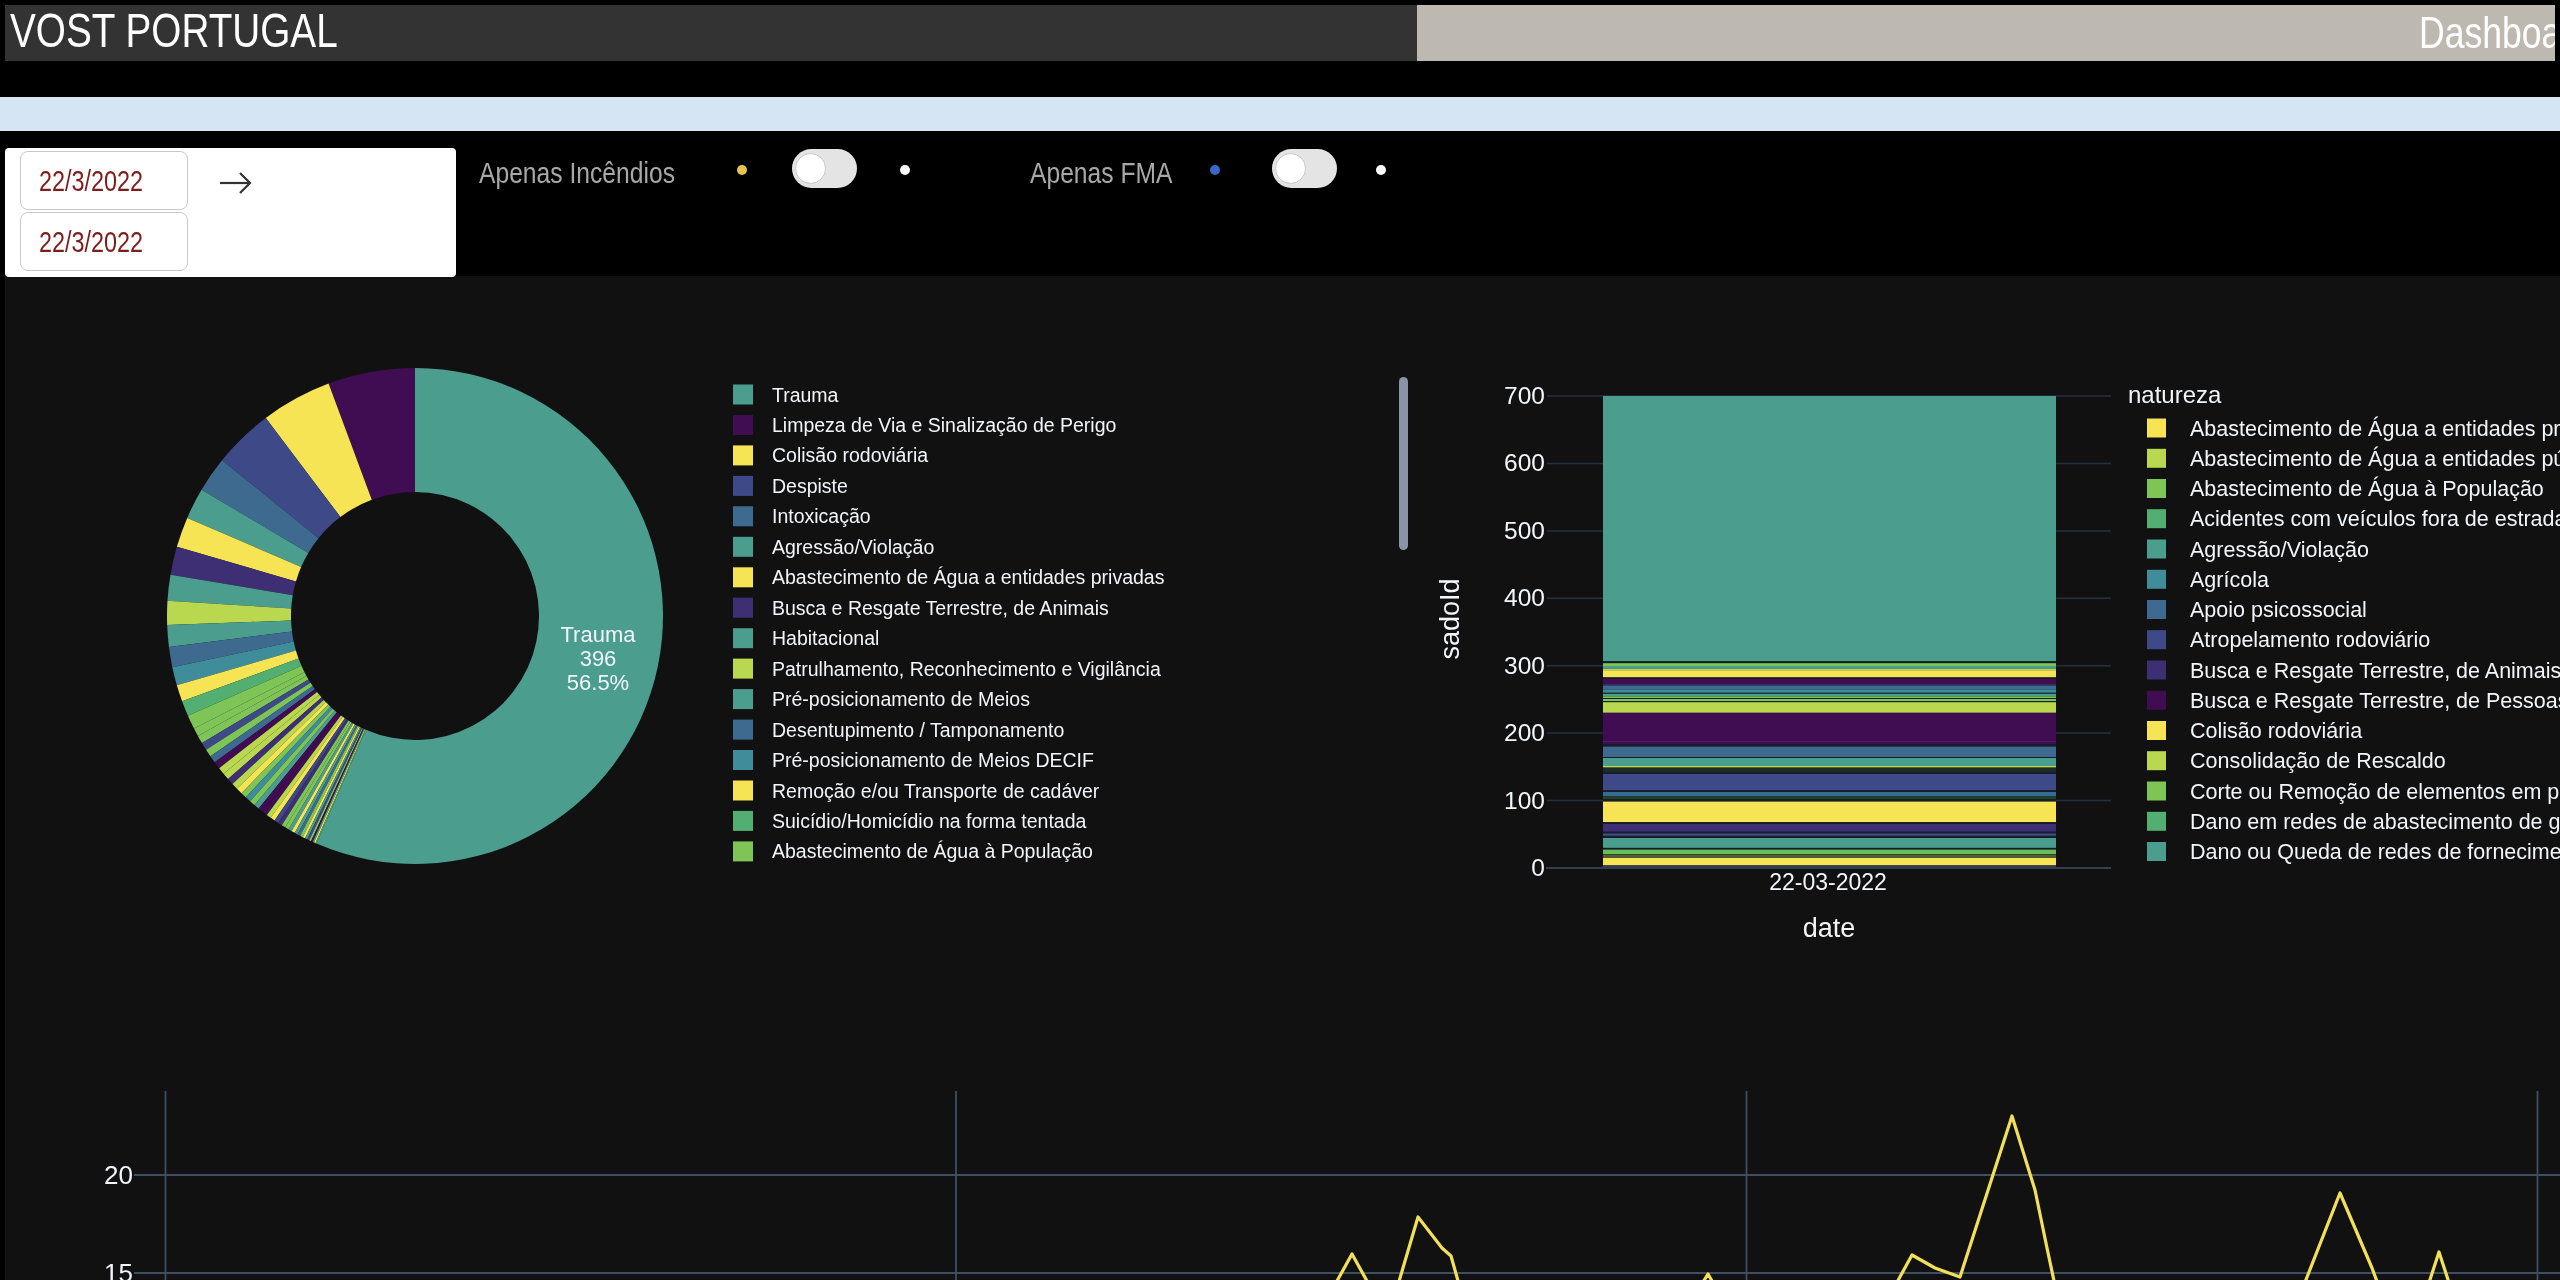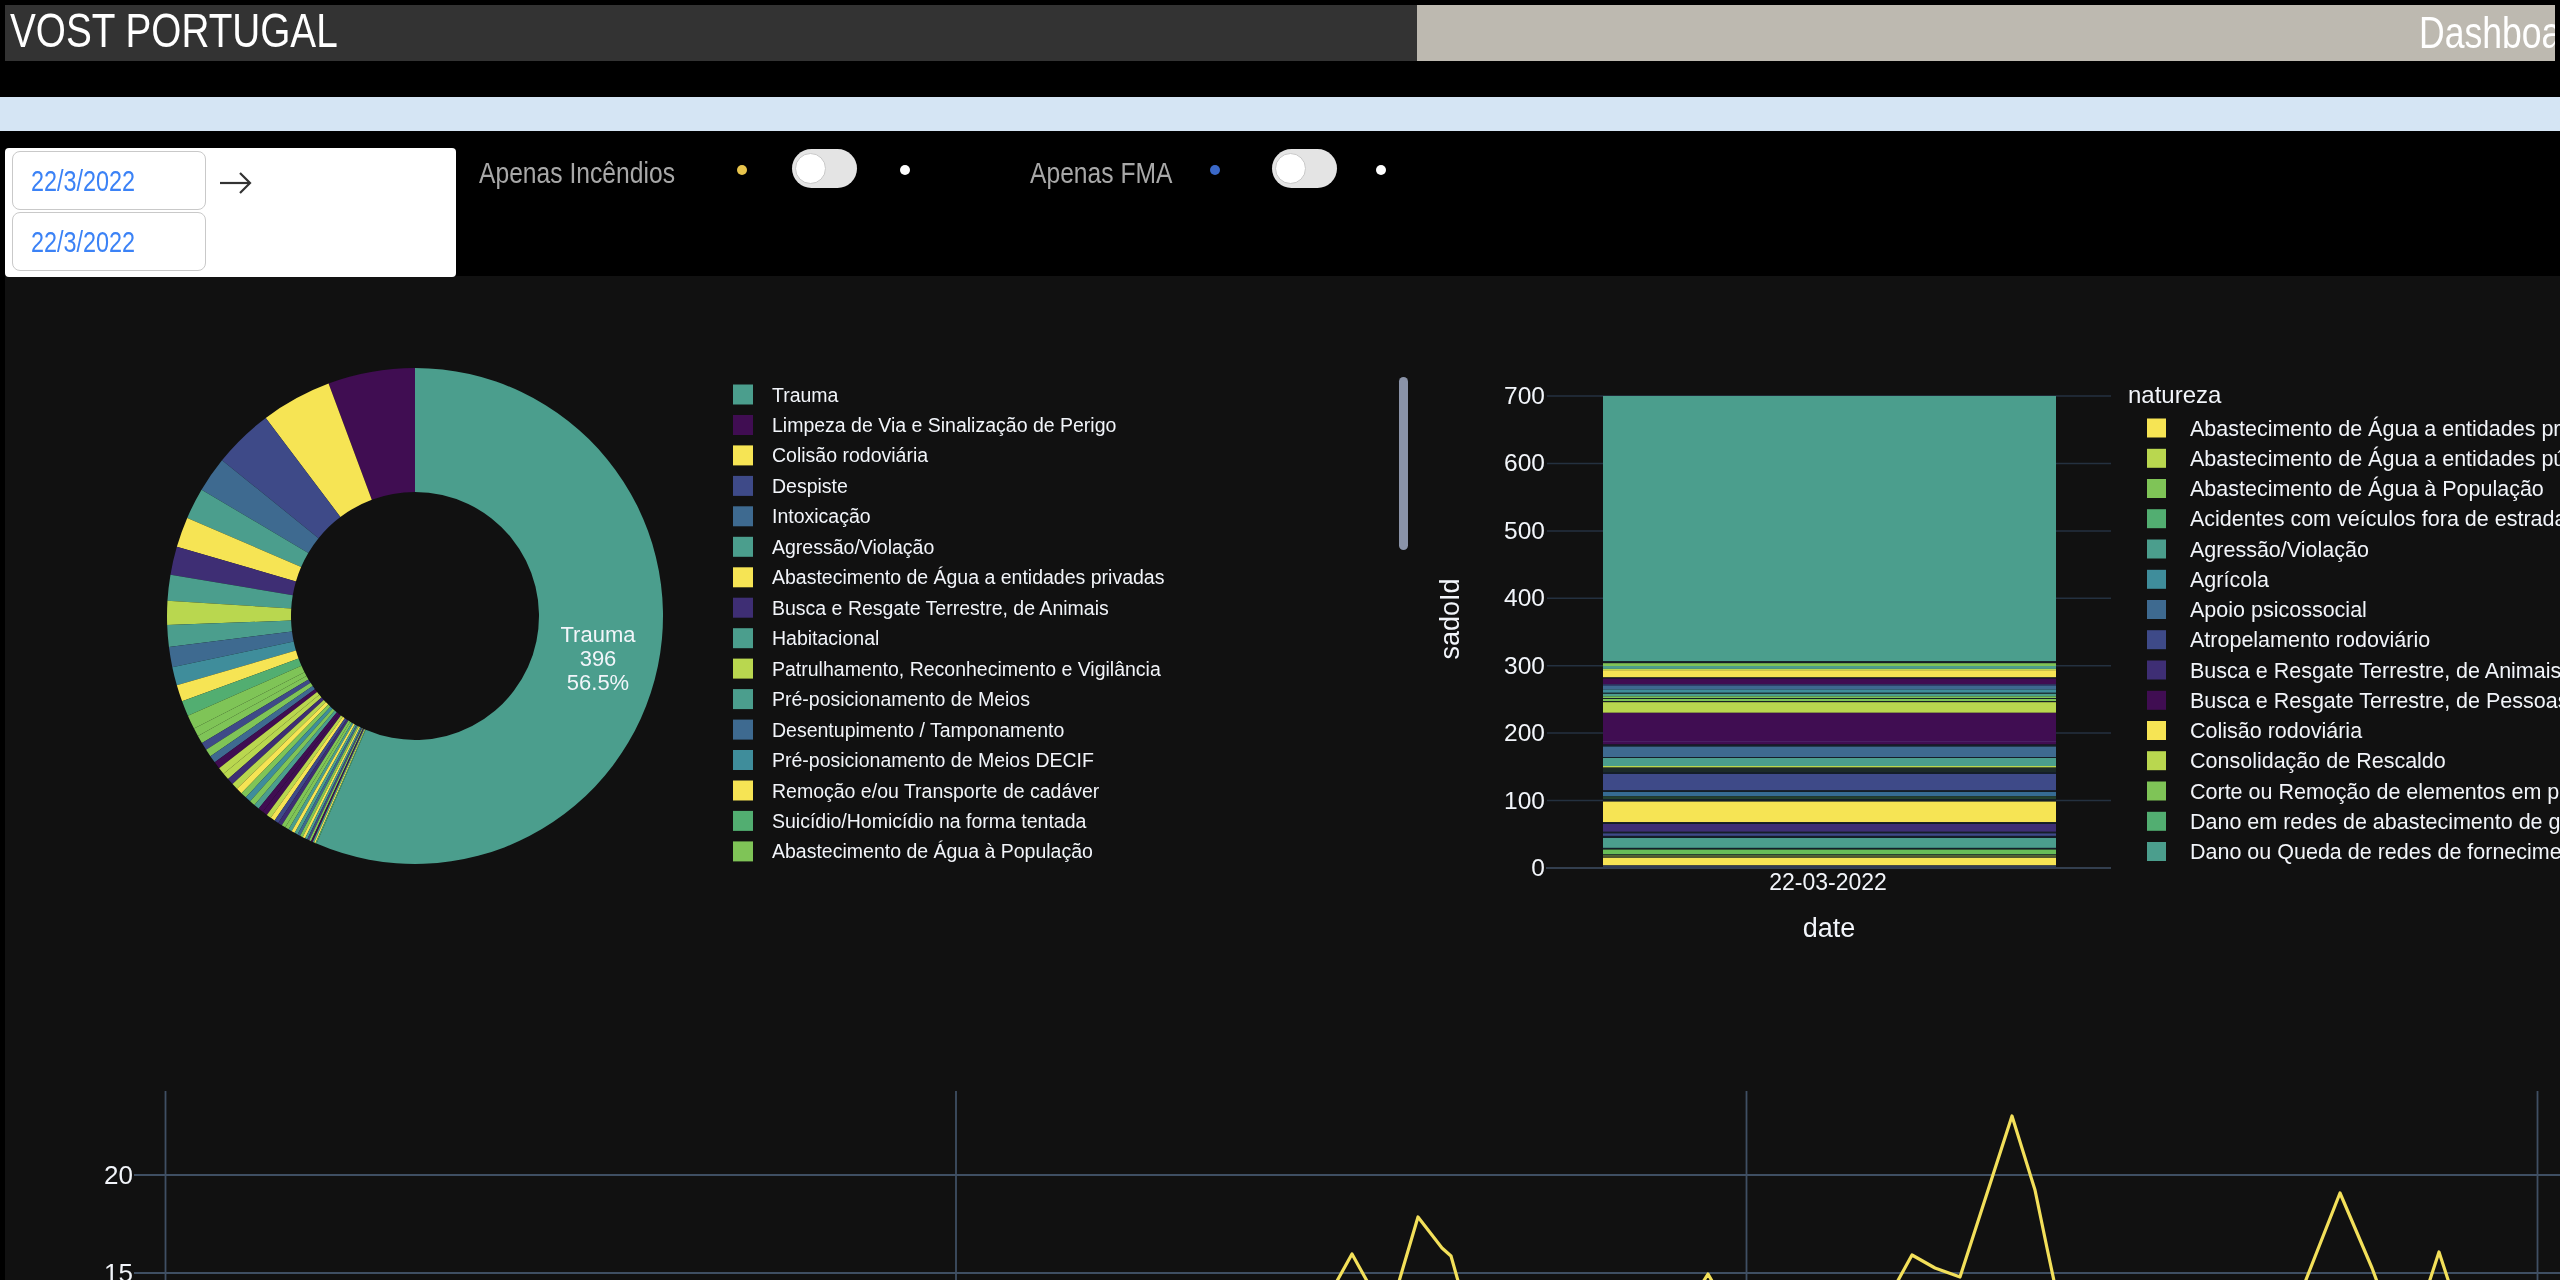--- a/index.html
+++ b/index.html
@@ -8,22 +8,22 @@
   .abs { position:absolute; }
   .panel { position:absolute; left:5px; top:276px; width:2555px; height:1004px; background:#111111; }
   .nav-l { position:absolute; left:5px; top:5px; width:1428px; height:56px; background:#333333; }
   .nav-l span { position:absolute; left:5px; top:-3px; font-size:49px; color:#fff;
                  transform:scaleX(0.79); transform-origin:0 0; white-space:nowrap; }
   .nav-r { position:absolute; left:1417px; top:5px; width:1138px; height:56px; background:#bdb9b0; overflow:hidden; }
   .nav-r span { position:absolute; left:1002px; top:2px; font-size:45px; color:#fff;
                  transform:scaleX(0.79); transform-origin:0 0; white-space:nowrap; }
   .bluebar { position:absolute; left:0; top:97px; width:2560px; height:34px; background:#d5e5f4; }
   .card { position:absolute; left:5px; top:148px; width:451px; height:129px; background:#fff; border-radius:4px; }
-  .dinput { position:absolute; left:7px; width:194px; height:59px; border:1px solid #c9c9c9;
-             border-radius:8px; background:#fff; color:#3b82f6; font-size:30px; line-height:57px;
+  .dinput { position:absolute; left:15px; width:168px; height:59px; border:1px solid #c9c9c9;
+             border-radius:8px; background:#fff; color:#7f1d1d; font-size:30px; line-height:57px;
              padding-left:18px; }
   .dinput span { display:inline-block; transform:scaleX(0.78); transform-origin:0 50%; }
   .toglabel { position:absolute; color:#a8a8a8; font-size:29px; top:157px; transform:scaleX(0.85); transform-origin:0 0; white-space:nowrap; }
   .dot { position:absolute; width:10px; height:10px; border-radius:50%; top:165px; }
   .track { position:absolute; width:65px; height:39px; border-radius:20px; background:#e4e4e4; top:149px; }
   .knob { position:absolute; width:31px; height:31px; border-radius:50%; background:#fff; top:153px;
            border:1px solid #c9c9c9; }
   .scrollthumb { position:absolute; left:1399px; top:377px; width:9px; height:173px;
                   border-radius:5px; background:#8a93a8; }
   svg text { fill:#f2f5fa; }

